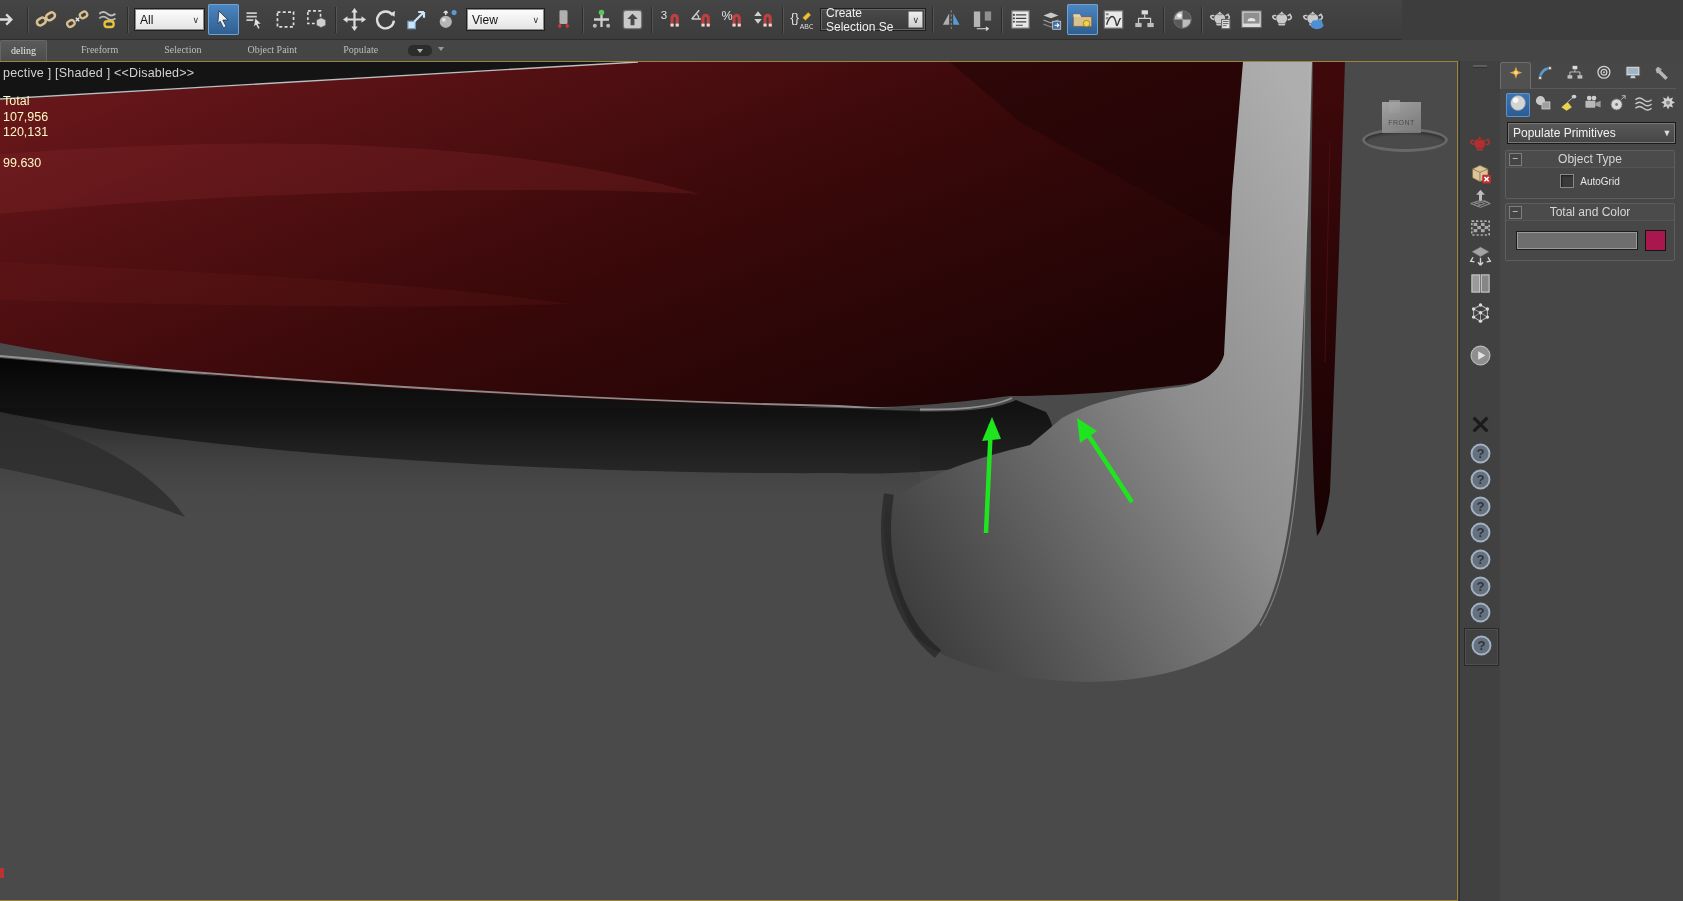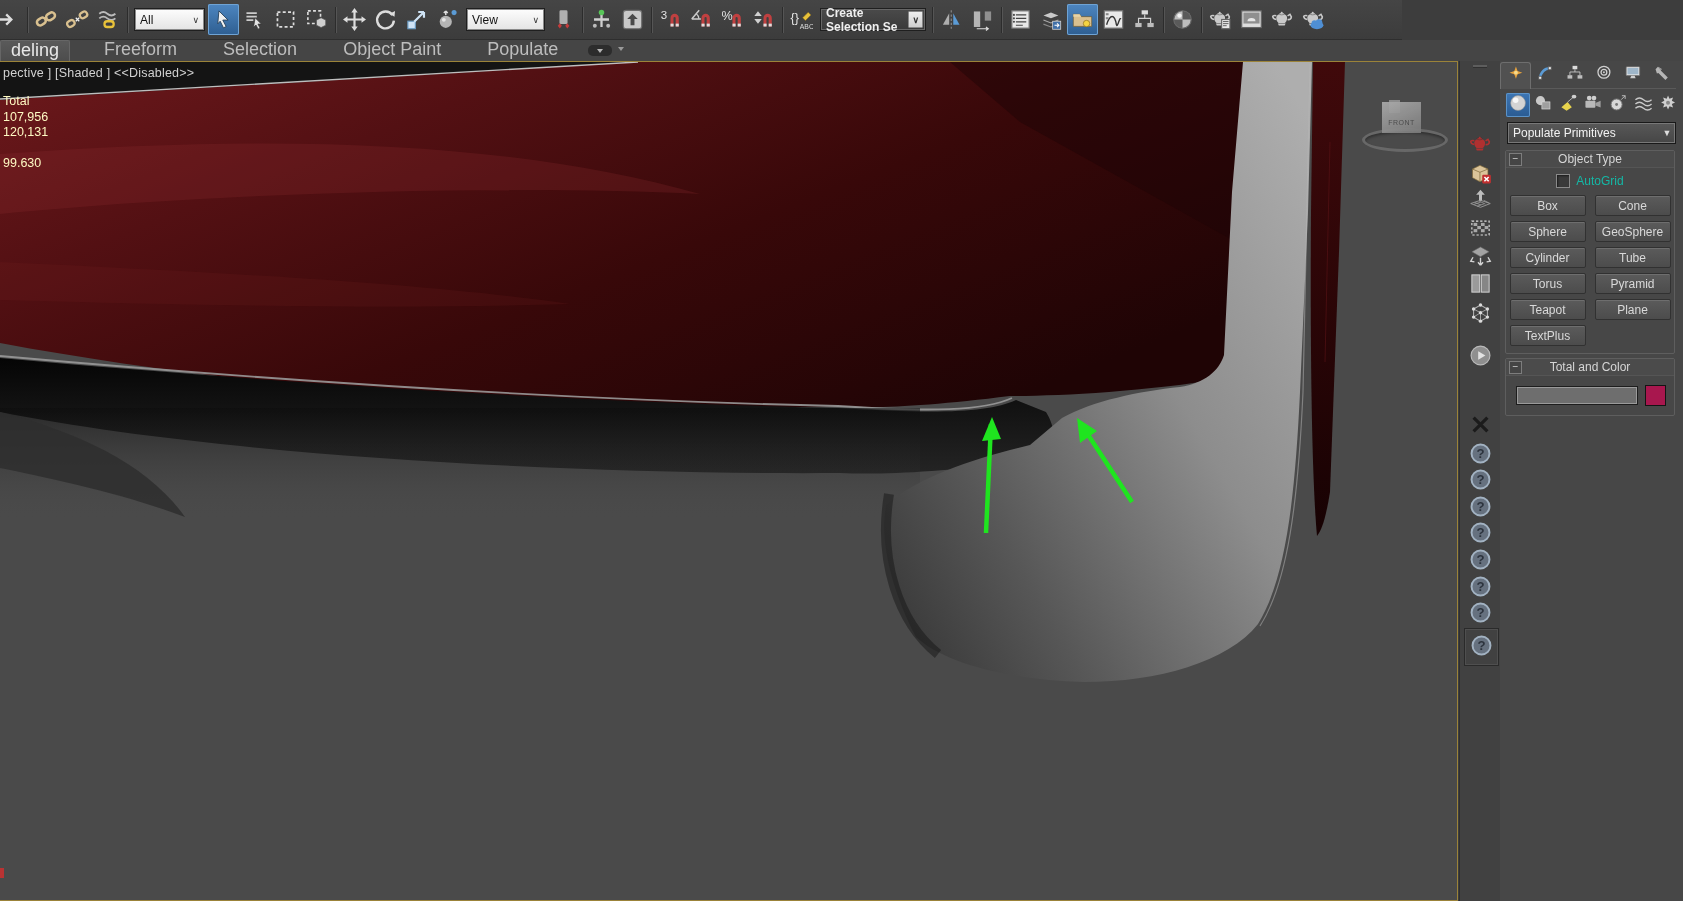--- a/index.html
+++ b/index.html
@@ -13,29 +13,29 @@
   .tb-btn{width:31px;height:31px;display:flex;align-items:center;justify-content:center;
     border-radius:2px;flex:0 0 auto;}
   .tb-btn svg{width:23px;height:23px;display:block;}
   .tb-btn.active{background:linear-gradient(#4d86c0,#2e5e91);box-shadow:inset 0 0 0 1px #6fa3d4;}
   .tb-sep{width:7px;height:26px;flex:0 0 auto;position:relative;}
   .tb-sep:before{content:"";position:absolute;left:3px;top:0;width:1px;height:100%;background:#2c2c2c;border-right:1px solid #555;}
   .tb-combo{height:21px;background:linear-gradient(#fdfdfd,#e4e4e4);border:1px solid #1f1f1f;
     box-shadow:inset 0 0 0 1px #8a8a8a;display:flex;align-items:center;justify-content:space-between;
     font-size:12px;color:#111;padding:0 2px 0 5px;margin:0 3px;flex:0 0 auto;}
   .tb-combo .chev{font-size:9px;color:#333;padding:0 3px;}
-  .tb-combo.dark{background:linear-gradient(#4a4a4a,#3a3a3a);color:#f0f0f0;box-shadow:inset 0 0 0 1px #666;font-weight:bold;}
+  .tb-combo.dark{background:linear-gradient(#4a4a4a,#3a3a3a);color:#f0f0f0;box-shadow:inset 0 0 0 1px #666;}
   .tb-combo.dark .chev{color:#ddd;background:linear-gradient(#efefef,#cfcfcf);border:1px solid #888;
     color:#333;height:15px;display:flex;align-items:center;border-radius:1px;}
   .cut-left{margin-left:-7px;}
 
   
   #ribbon{position:absolute;left:0;top:40px;width:1683px;height:21px;background:#454545;
     display:flex;align-items:center;}
-  .rib-tab{font-size:18px;color:#bdbdbd;padding:2px 12px;height:17px;line-height:15px;flex:0 0 auto;}
+  .rib-tab{font-size:10px;color:#bdbdbd;padding:2px 12px;height:17px;line-height:15px;flex:0 0 auto;font-family:Liberation Serif, serif;}
   .rib-tab.active{background:linear-gradient(#5a5a5a,#4c4c4c);color:#e8e8e8;
     border:1px solid #666;border-bottom:none;border-radius:2px 2px 0 0;padding:2px 10px;margin-left:0;}
   .rib-gap{width:22px;flex:0 0 auto;}
   .rib-pill{width:24px;height:11px;background:#2c2c2c;border-radius:5px;margin-left:18px;
     display:flex;align-items:center;justify-content:center;flex:0 0 auto;}
   .rib-pill:after{content:"";border:3px solid transparent;border-top:4px solid #b5b5b5;margin-top:3px;}
   .rib-caret{margin-left:6px;flex:0 0 auto;}
   .rib-caret:after{content:"";display:block;border:3px solid transparent;border-top:4px solid #9a9a9a;}
 
   
@@ -80,21 +80,21 @@
     justify-content:space-between;font-size:12px;color:#f2f2f2;padding-left:5px;}
   #panel-combo .chev{width:16px;height:16px;display:flex;align-items:center;justify-content:center;color:#ddd;font-size:9px;}
   .rollout{margin:4px 8px 0 5px;border:1px solid #5e5e5e;border-radius:2px;padding-bottom:7px;}
   .roll-head{height:16px;display:flex;align-items:center;border-bottom:1px solid #555;
     background:#4b4b4b;position:relative;}
   .roll-minus{width:11px;height:11px;border:1px solid #7d7d7d;background:#454545;color:#d8d8d8;
     font-size:10px;line-height:9px;text-align:center;margin-left:3px;}
   .roll-title{position:absolute;left:0;right:0;text-align:center;font-size:12px;color:#d6d6d6;}
   .autogrid-row{display:flex;align-items:center;justify-content:center;height:20px;margin-top:3px;}
   .checkbox{width:12px;height:12px;background:#3a3a3a;border:1px solid #8a8a8a;box-shadow:inset 1px 1px 2px #1c1c1c;margin-right:6px;}
-  .autogrid-label{font-size:12px;color:#14b8a6;}
+  .autogrid-label{font-size:10px;color:#e5e5e5;}
   .obj-grid{display:grid;grid-template-columns:76px 76px;gap:5px 9px;justify-content:center;margin-top:4px;}
   .obj-btn{height:19px;background:linear-gradient(#5b5b5b,#4c4c4c);border:1px solid #313131;
     box-shadow:inset 0 1px 0 #6e6e6e;border-radius:2px;color:#d9d9d9;font-size:12px;
     display:flex;align-items:center;justify-content:center;}
   .name-row{display:flex;align-items:center;margin:9px 8px 2px 10px;}
   #name-field{width:129px;height:17px;background:#6e6e6e;border:1px solid #1d1d1d;
     box-shadow:inset 0 0 0 1px #9a9a9a;margin-right:7px;}
   #color-swatch{width:20px;height:19px;border:1px solid #141414;}
   svg text{font-family:"Liberation Sans",sans-serif;}
 </style>
@@ -749,33 +749,20 @@
 
     <div class="rollout">
       <div class="roll-head">
         <div class="roll-minus">−</div>
         <div class="roll-title">Object Type</div>
       </div>
       <div class="autogrid-row">
         <div class="checkbox"></div>
         <div class="autogrid-label">AutoGrid</div>
       </div>
-      <div class="obj-grid" id="obj-grid">
-          <div class="obj-btn">Box</div>
-          <div class="obj-btn">Cone</div>
-          <div class="obj-btn">Sphere</div>
-          <div class="obj-btn">GeoSphere</div>
-          <div class="obj-btn">Cylinder</div>
-          <div class="obj-btn">Tube</div>
-          <div class="obj-btn">Torus</div>
-          <div class="obj-btn">Pyramid</div>
-          <div class="obj-btn">Teapot</div>
-          <div class="obj-btn">Plane</div>
-          <div class="obj-btn">TextPlus</div>
-        </div>
     </div>
 
     <div class="rollout">
       <div class="roll-head">
         <div class="roll-minus">−</div>
         <div class="roll-title">Total and Color</div>
       </div>
       <div class="name-row">
         <div id="name-field"></div>
         <div id="color-swatch" style="background: rgb(168, 23, 78);"></div>

